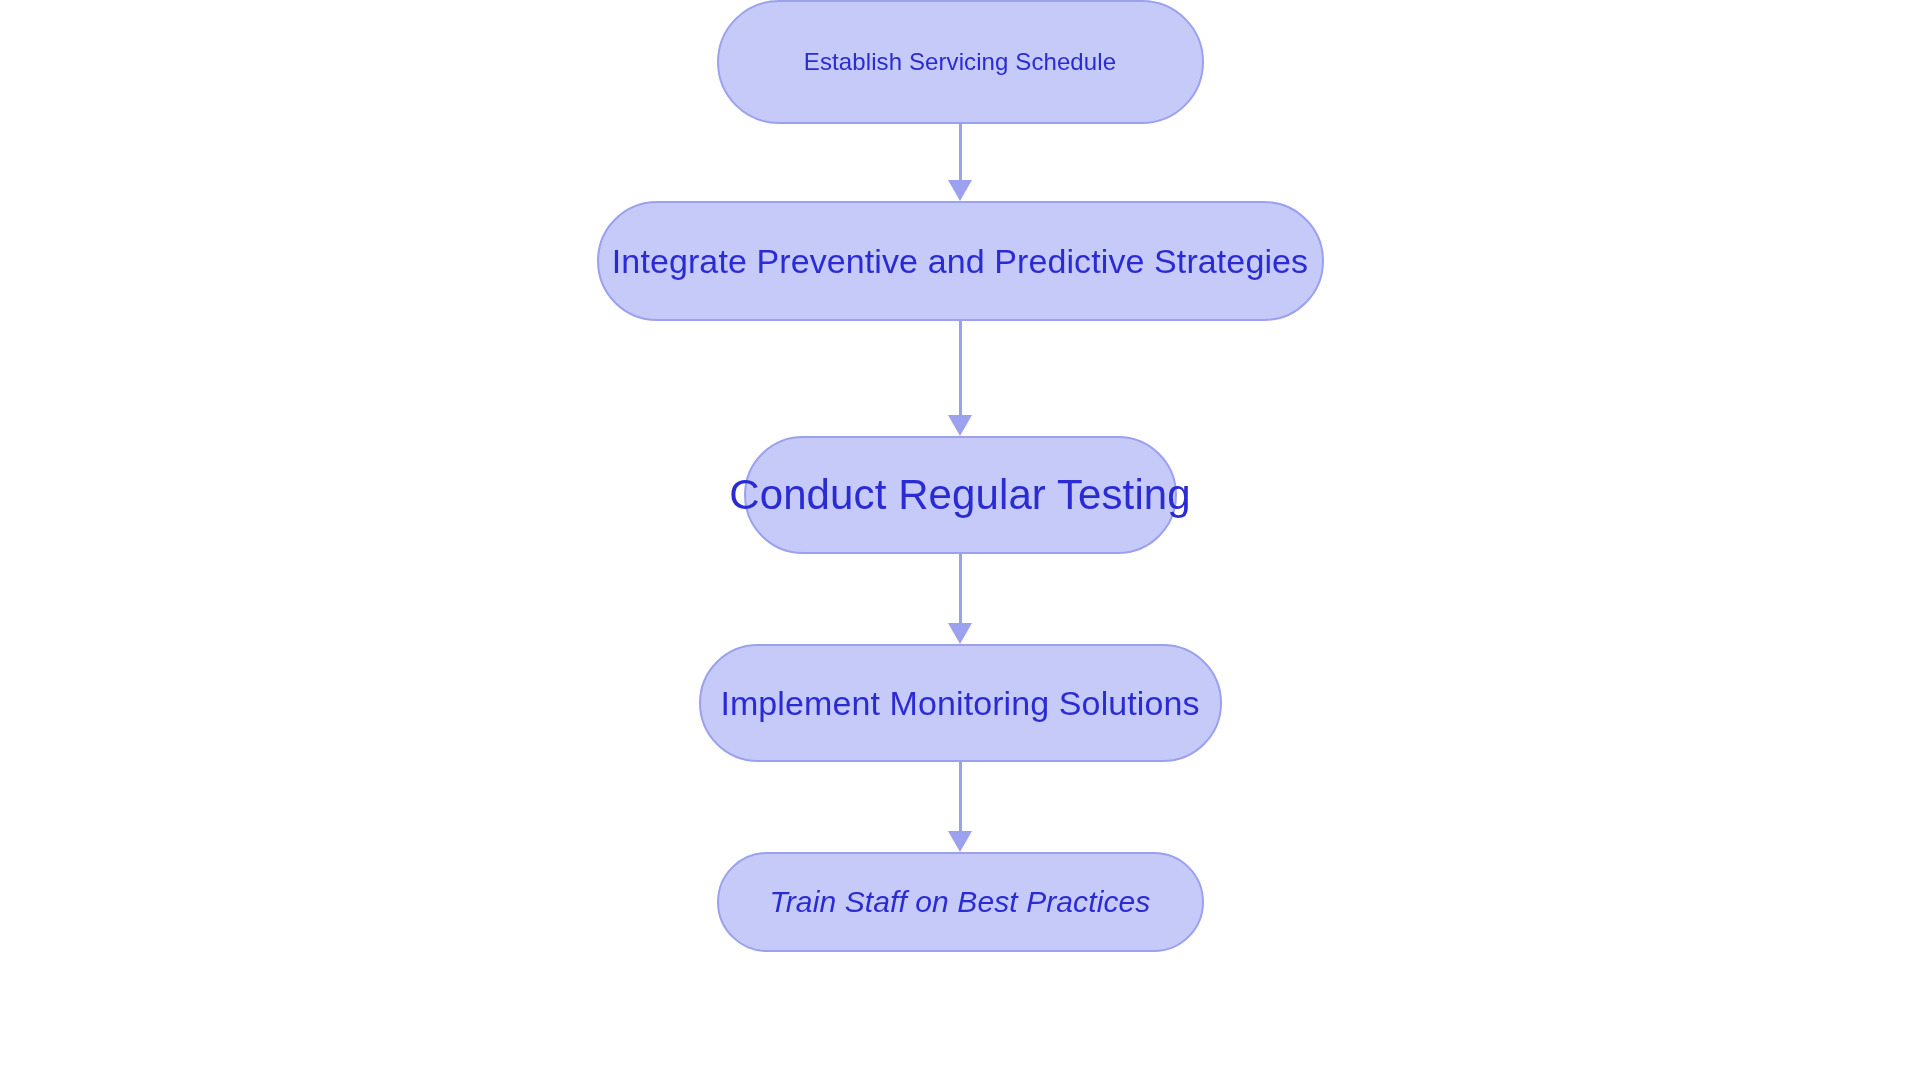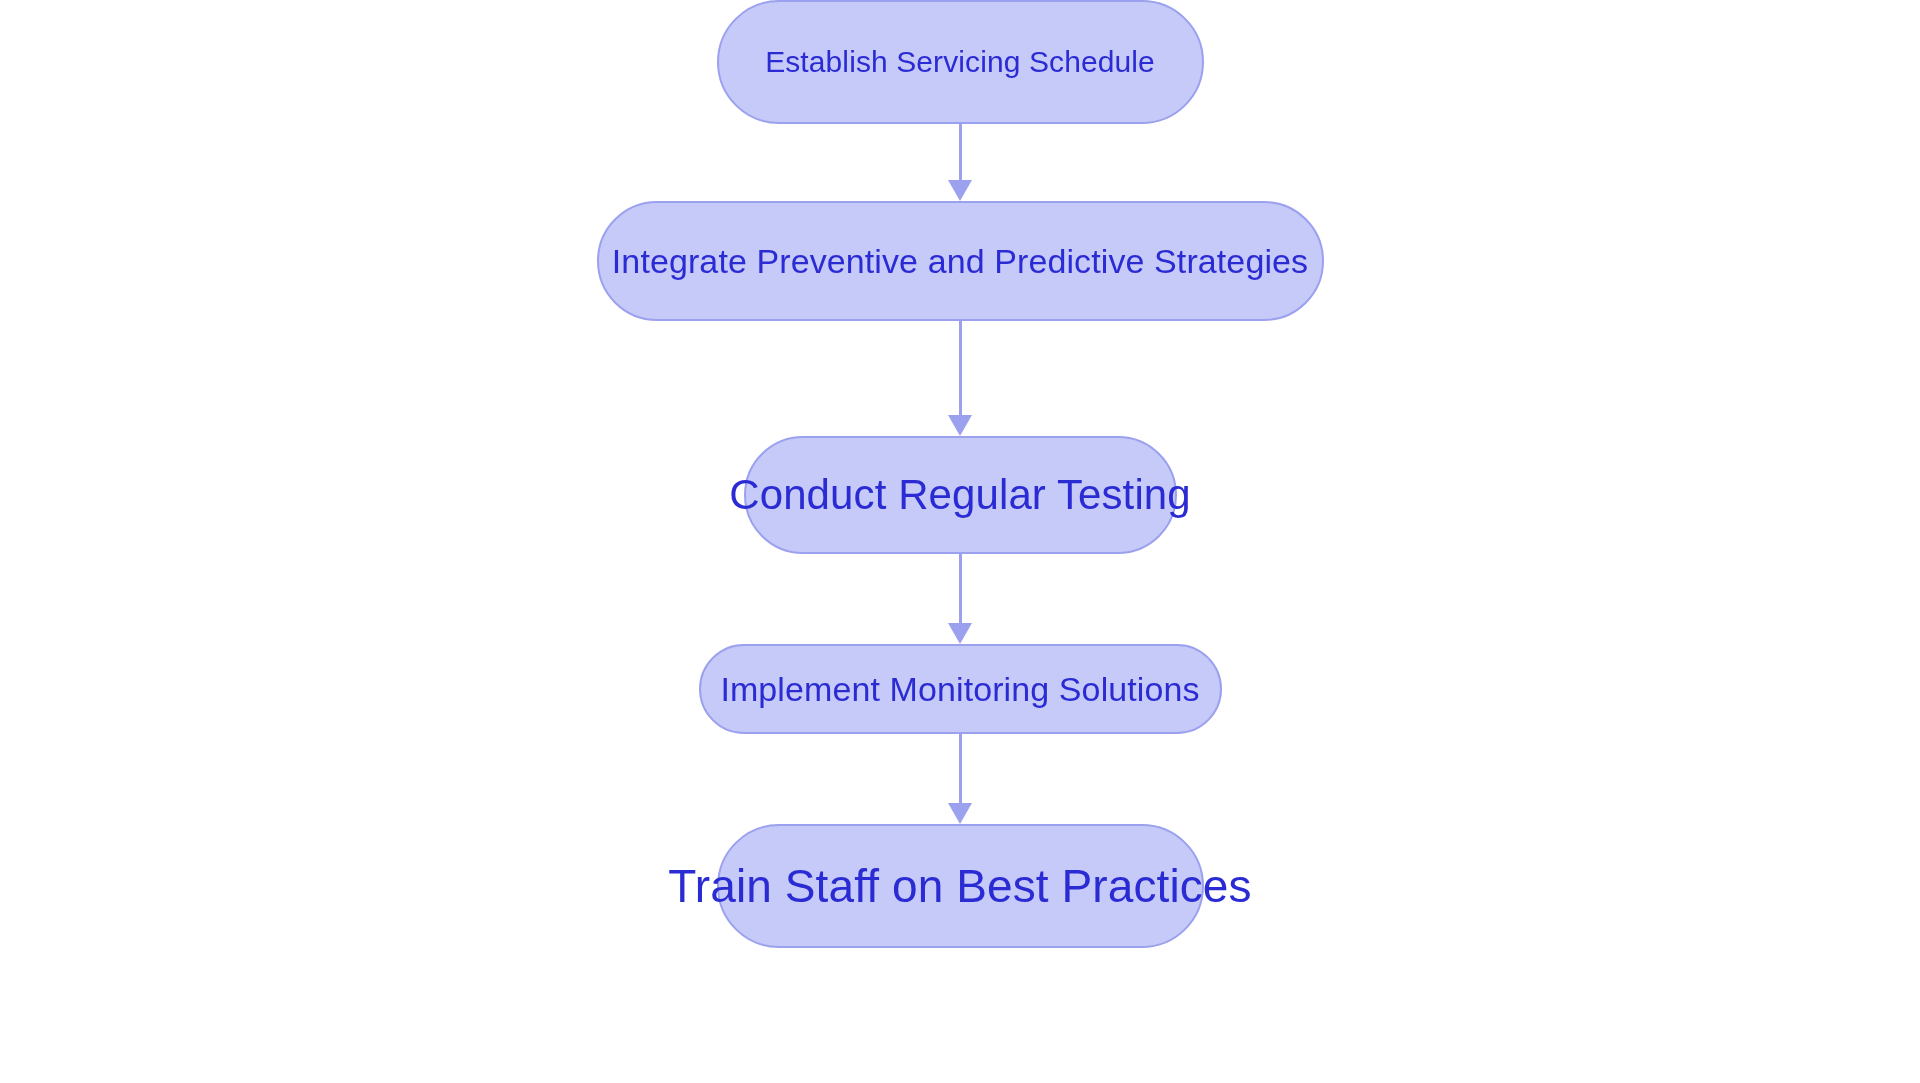--- a/index.html
+++ b/index.html
@@ -41,25 +41,25 @@
     color: #2b2bd4;
     display: flex;
     align-items: center;
     justify-content: center;
     text-align: center;
     white-space: nowrap;
     letter-spacing: 0.1px;
   }
 
   
-  .node-1 { width: 487px; height: 124px; font-size: 30px; }
+  .node-1 { width: 487px; height: 124px; font-size: 24px; }
   .node-2 { width: 727px; height: 120px; font-size: 34px; align-items: center; }
   .node-3 { width: 433px; height: 118px; font-size: 42px; }
-  .node-4 { width: 523px; height: 90px; font-size: 34px; }
-  .node-5 { width: 487px; height: 124px; font-size: 46px; }
+  .node-4 { width: 523px; height: 118px; font-size: 34px; }
+  .node-5 { width: 487px; height: 100px; font-size: 30px; font-style: italic; }
 
   
   .connector {
     position: relative;
     width: 26px;
     display: flex;
     flex-direction: column;
     align-items: center;
     justify-content: flex-start;
   }

